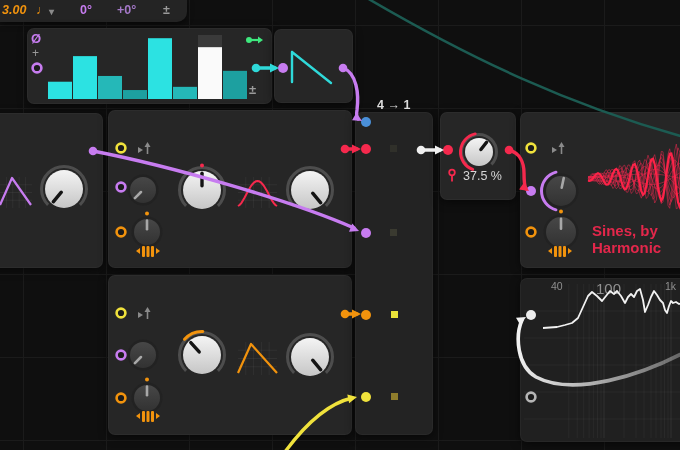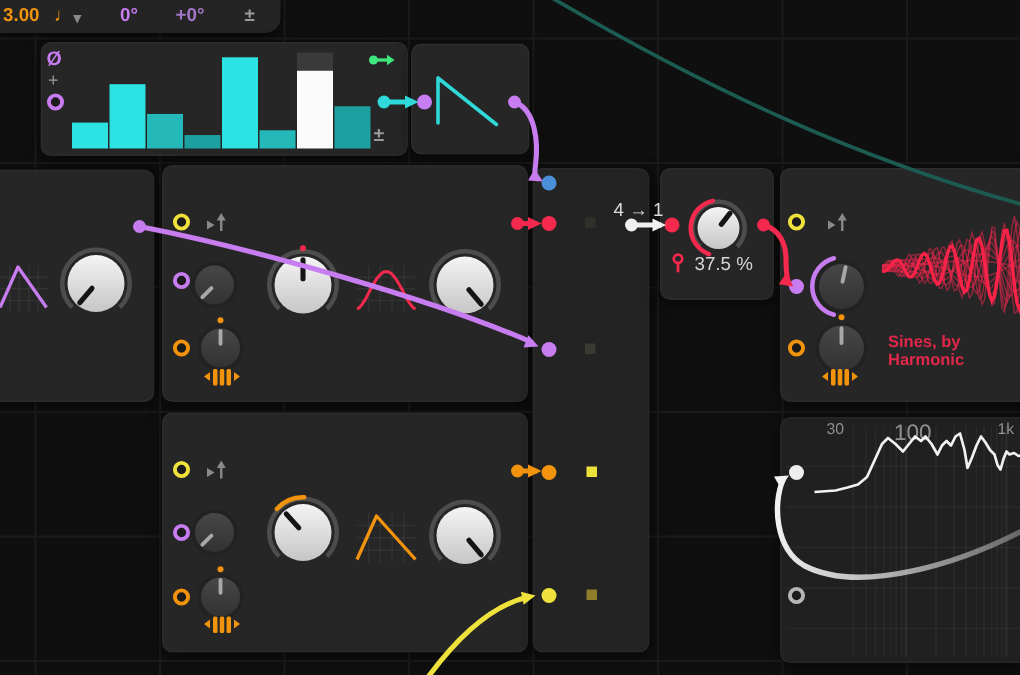--- a/index.html
+++ b/index.html
@@ -20,21 +20,21 @@
   #paint{position:absolute;left:0;top:0;z-index:6;pointer-events:none;}
   .module, .tb{z-index:2;}
   .txt{z-index:4;}
 </style>
 </head>
 <body>
 
 <div id="stage">
 
   <div class="tb">
-    <span style="left:2px;color:#f2930d;">3.00</span>
+    <span style="left:2px;color:#f2930d;font-style:italic;">3.00</span>
     <span style="left:36px;color:#f2930d;">♩</span>
     <span style="left:49px;color:#8a8a8a;font-size:10px;top:6px;">▾</span>
     <span style="left:80px;color:#c77cf0;">0°</span>
     <span style="left:117px;color:#a478c8;">+0°</span>
     <span style="left:163px;color:#9a9a9a;">±</span>
   </div>
 
   <div class="module" style="left:27px;top:28px;width:245px;height:76px;"></div>
   <div class="module" style="left:274px;top:29px;width:79px;height:74px;"></div>
   <div class="module" style="left:-45px;top:113px;width:148px;height:155px;"></div>
@@ -72,32 +72,32 @@
   <div class="ttl" style="left:108px;top:281px;width:244px;color:#f2930d;">Triangle</div>
   <div class="lbl" style="left:172px;top:381px;width:60px;">Skew</div>
   <div class="lbl" style="left:280px;top:381px;width:60px;">Fold</div>
   <span class="num" style="left:178px;top:415px;">4:1</span>
   <span class="num" style="left:222px;top:415px;">0.00</span>
   <span class="num" style="left:256px;top:415px;">st</span>
   <span class="num dim" style="left:274px;top:415px;">±</span>
   <span class="num" style="left:288px;top:415px;">0.66</span>
   <span class="num" style="left:322px;top:415px;">Hz</span>
 
-  <span class="txt" style="position:absolute;left:377px;top:133px;font-size:12.5px;font-weight:400;color:#dcdcdc;margin-left:32px;">4 → 1</span>
+  <span class="txt" style="position:absolute;left:377px;top:98px;font-size:12.5px;font-weight:700;color:#dcdcdc;">4 → 1</span>
 
   <div class="ttl" style="left:440px;top:115px;width:76px;color:#e3274b;">Velo Mult</div>
   <span class="txt" style="position:absolute;left:463px;top:169px;font-size:12.5px;font-weight:400;color:#d6d6d6;">37.5 %</span>
 
   <div class="ttl" style="left:560px;top:115px;width:160px;color:#e3274b;">Wavetable</div>
-  <span class="txt" style="position:absolute;left:592px;top:222px;font-size:11px;font-weight:700;color:#e3274b;">Sines, by Harmonic</span>
+  <span class="txt" style="position:absolute;left:592px;top:222px;font-size:15px;font-weight:700;color:#e3274b;">Sines, by Harmonic</span>
   <span class="num" style="left:596px;top:250px;">1:1</span>
   <span class="num" style="left:640px;top:250px;">0.00</span>
   <span class="num" style="left:674px;top:250px;">st</span>
 
-  <span class="txt" style="position:absolute;left:551px;top:280px;font-size:10.5px;color:#8f8f8f;">30</span>
+  <span class="txt" style="position:absolute;left:551px;top:280px;font-size:10.5px;color:#8f8f8f;">40</span>
   <span class="txt" style="position:absolute;left:596px;top:280px;font-size:15px;color:#8f8f8f;">100</span>
   <span class="txt" style="position:absolute;left:665px;top:280px;font-size:10.5px;color:#8f8f8f;">1k</span>
 
   <svg id="paint" width="680" height="450" viewBox="0 0 680 450">
       <defs>
         <linearGradient id="kw" x1="0" y1="0" x2="0" y2="1">
           <stop offset="0" stop-color="#f4f4f4"></stop>
           <stop offset="1" stop-color="#c6c6c6"></stop>
         </linearGradient>
         <linearGradient id="kd" x1="0" y1="0" x2="0" y2="1">

